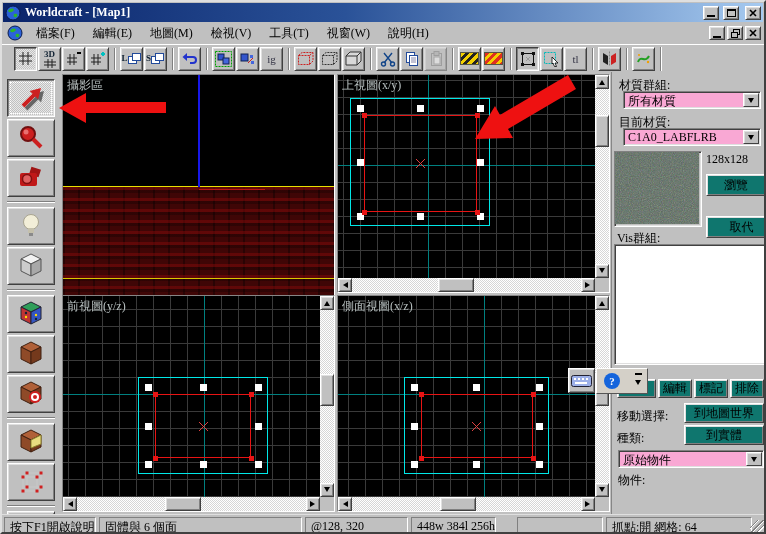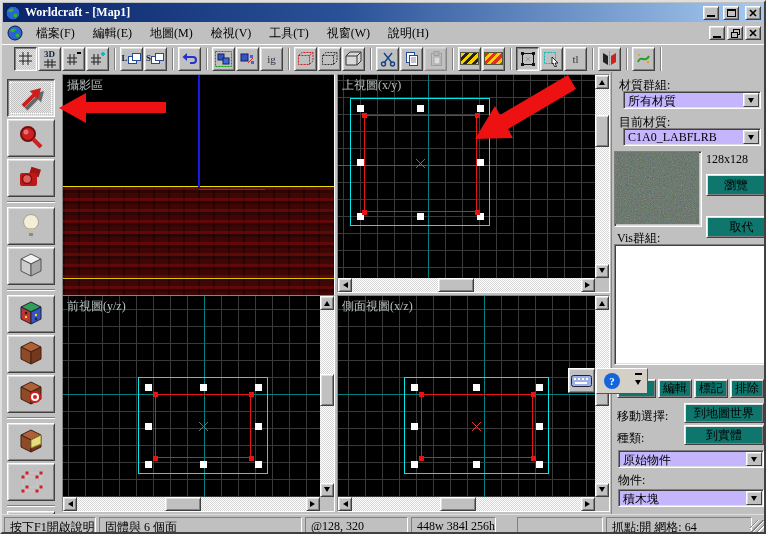--- a/index.html
+++ b/index.html
@@ -80,21 +80,21 @@
   .sbv .sthumb{left:0;width:14px;height:32px;}
   .sbh .sthumb{top:0;height:14px;width:36px;}
   .tri{width:0;height:0;border:3px solid transparent;}
   .tri-up{border-bottom:5px solid #000;margin-top:-2px;}
   .tri-down{border-top:5px solid #000;margin-bottom:-2px;}
   .tri-left{border-right:5px solid #000;margin-left:-2px;}
   .tri-right{border-left:5px solid #000;margin-right:-2px;}
   
   .rightpanel{left:609px;top:70px;width:157px;height:442px;background:#c0c0c0;border-left:1px solid #868686;}
   .plabel{position:absolute;font-size:12px;white-space:nowrap;}
-  .combo{position:absolute;height:18px;background:#c4b5fd;display:flex;align-items:stretch;
+  .combo{position:absolute;height:18px;background:#f9a8d4;display:flex;align-items:stretch;
          border:1px solid;border-color:#808080 #fff #fff #808080;
          box-shadow:inset 1px 1px 0 #404040, inset -1px -1px 0 #dfdfdf;}
   .combo .val{flex:1;padding:1px 2px 0 4px;font-size:12px;white-space:nowrap;overflow:hidden;}
   .combo .drop{width:16px;margin:1px;background:#c0c0c0;border:1px solid;border-color:#fff #404040 #404040 #fff;
          box-shadow:inset 1px 1px 0 #dfdfdf;display:flex;align-items:center;justify-content:center;}
   .pbtn{position:absolute;background:#0f766e;border:1px solid;border-color:#fff #404040 #404040 #fff;
         box-shadow:inset 1px 1px 0 #dfdfdf, inset -1px -1px 0 #808080;font-size:12px;
         display:flex;align-items:center;justify-content:center;white-space:nowrap;}
   .listbox{position:absolute;background:#fff;}
   
@@ -597,26 +597,20 @@
     <div class="pbtn" style="left:72px;top:331px;width:80px;height:20px;">到地圖世界</div>
     <span class="plabel" style="left:5px;top:358px;">種類:</span>
     <div class="pbtn" style="left:72px;top:353px;width:80px;height:20px;">到實體</div>
     <div class="combo" style="left:6px;top:378px;width:146px;">
       <span class="val">原始物件</span>
       <span class="drop">
           <i class="tri tri-down" style="margin-bottom:-3px"></i>
         </span>
     </div>
     <span class="plabel" style="left:6px;top:400px;">物件:</span>
-    <div class="combo" style="left:6px;top:417px;width:146px;">
-      <span class="val">積木塊</span>
-      <span class="drop">
-          <i class="tri tri-down" style="margin-bottom:-3px"></i>
-        </span>
-    </div>
   </div>
 
   <div class="abs palette">
     <span class="raised" style="position:absolute;left:0;top:2px;width:27px;height:25px;display:flex;align-items:center;justify-content:center;">
       <svg width="21" height="15" viewBox="0 0 21 15">
         <rect x="0.5" y="2.5" width="20" height="11" rx="2" fill="#9db0e8" stroke="#223"></rect>
         <g fill="#fff">
             <rect x="3" y="5" width="2" height="2"></rect>
             <rect x="7" y="5" width="2" height="2"></rect>
             <rect x="11" y="5" width="2" height="2"></rect>

